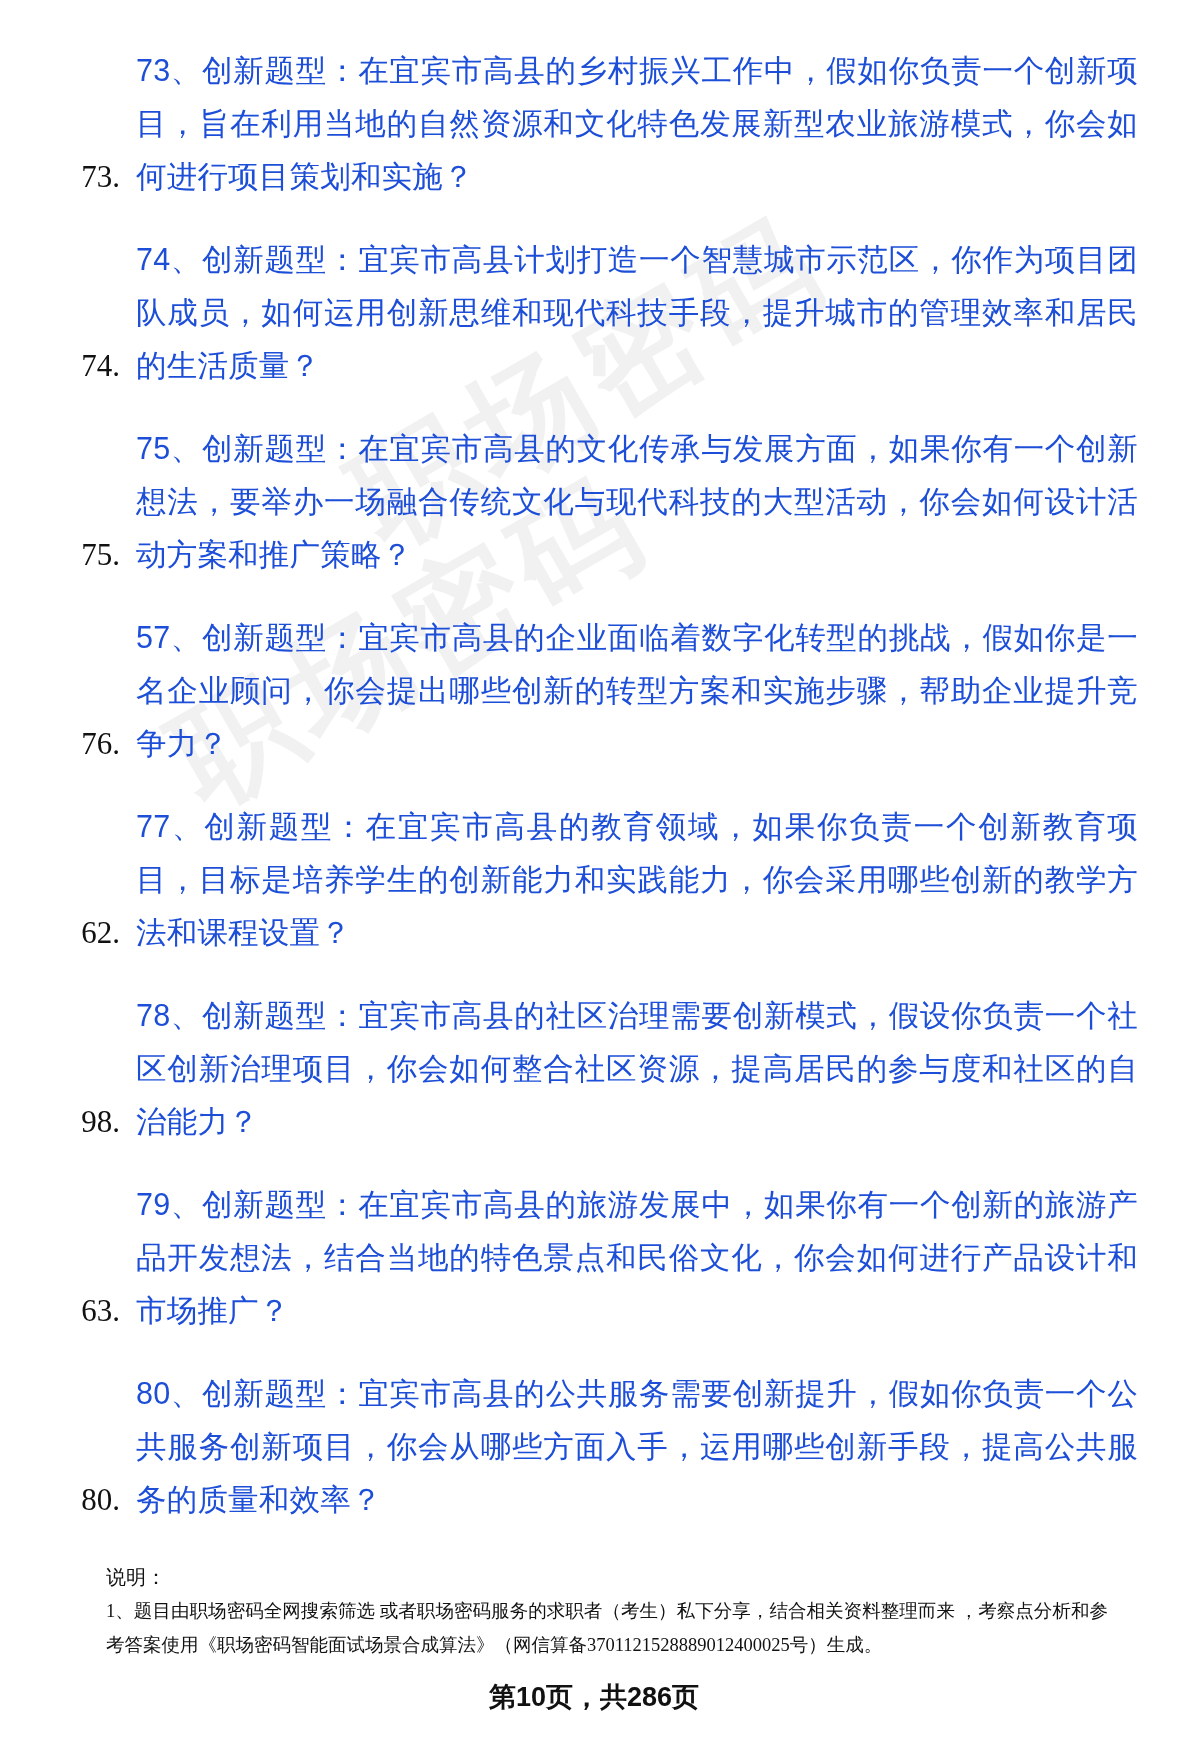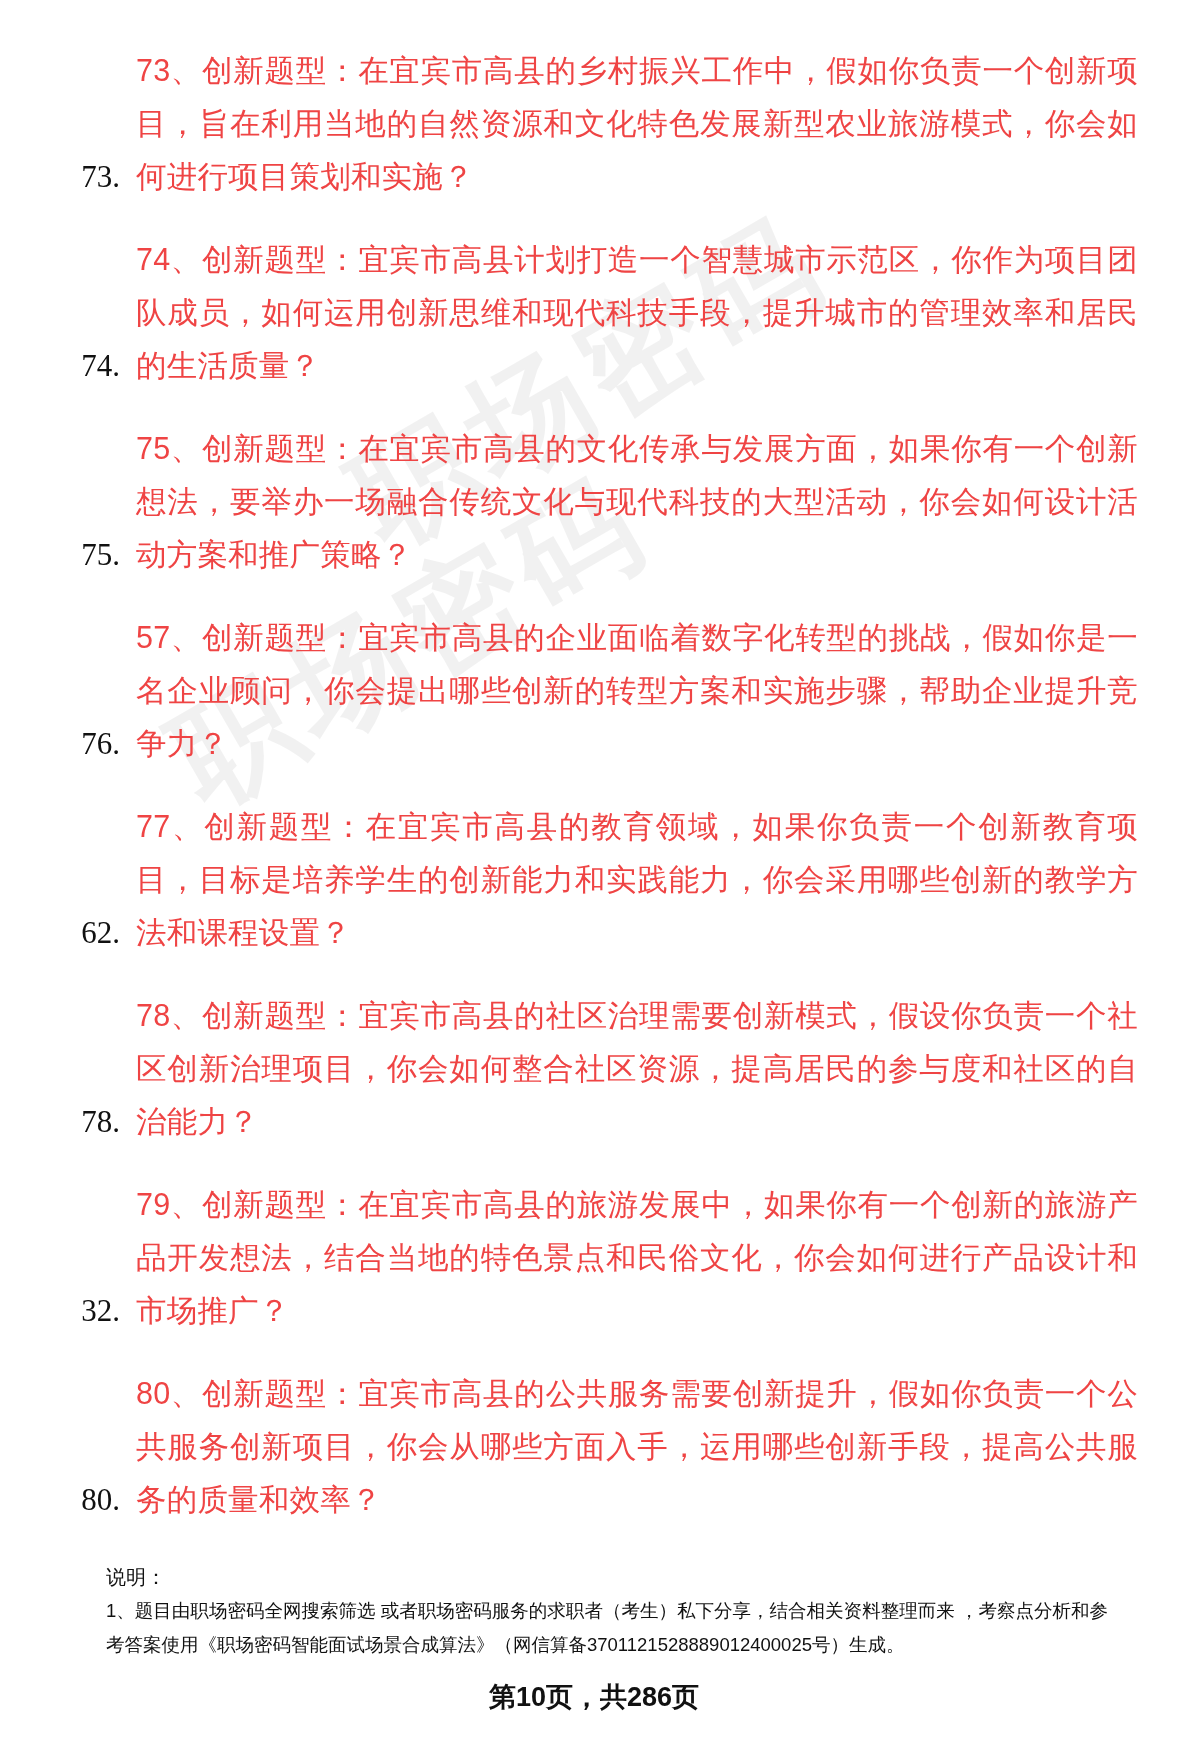--- a/index.html
+++ b/index.html
@@ -65,38 +65,39 @@
     font-family: "Liberation Serif", "DejaVu Serif", serif;
     color: #111;
   }
   .qtext {
     flex: 1 1 auto;
     font-size: 30.5px;
     line-height: 53px;
     text-align: justify;
     text-justify: inter-ideograph;
     letter-spacing: 0.2px;
-    color: #ef4444;
+    color: #1d4ed8;
   }
   .notes {
     margin-top: 34px;
     padding-left: 58px;
     padding-right: 30px;
   }
   .notes .note-title {
     font-size: 20px;
     line-height: 34px;
     color: #111;
   }
   .notes .note-line {
     font-size: 18.5px;
     line-height: 34px;
     color: #111;
     text-align: justify;
     text-justify: inter-ideograph;
+    font-family: Liberation Serif, serif;
   }
   .footer {
     position: absolute;
     left: 0;
     right: 12px;
     bottom: 40px;
     text-align: center;
     font-size: 27px;
     font-weight: 700;
     color: #111;
@@ -130,25 +131,25 @@
       </li>
       <li>
         <div class="qnum">76.</div>
         <div class="qtext">57、创新题型：宜宾市高县的企业面临着数字化转型的挑战，假如你是一名企业顾问，你会提出哪些创新的转型方案和实施步骤，帮助企业提升竞争力？</div>
       </li>
       <li>
         <div class="qnum">62.</div>
         <div class="qtext">77、创新题型：在宜宾市高县的教育领域，如果你负责一个创新教育项目，目标是培养学生的创新能力和实践能力，你会采用哪些创新的教学方法和课程设置？</div>
       </li>
       <li>
-        <div class="qnum">78.</div>
+        <div class="qnum">98.</div>
         <div class="qtext">78、创新题型：宜宾市高县的社区治理需要创新模式，假设你负责一个社区创新治理项目，你会如何整合社区资源，提高居民的参与度和社区的自治能力？</div>
       </li>
       <li>
-        <div class="qnum">32.</div>
+        <div class="qnum">63.</div>
         <div class="qtext">79、创新题型：在宜宾市高县的旅游发展中，如果你有一个创新的旅游产品开发想法，结合当地的特色景点和民俗文化，你会如何进行产品设计和市场推广？</div>
       </li>
       <li>
         <div class="qnum">80.</div>
         <div class="qtext">80、创新题型：宜宾市高县的公共服务需要创新提升，假如你负责一个公共服务创新项目，你会从哪些方面入手，运用哪些创新手段，提高公共服务的质量和效率？</div>
       </li>
     </ol>
 
     <div class="notes">
       <div class="note-title">说明：</div>

